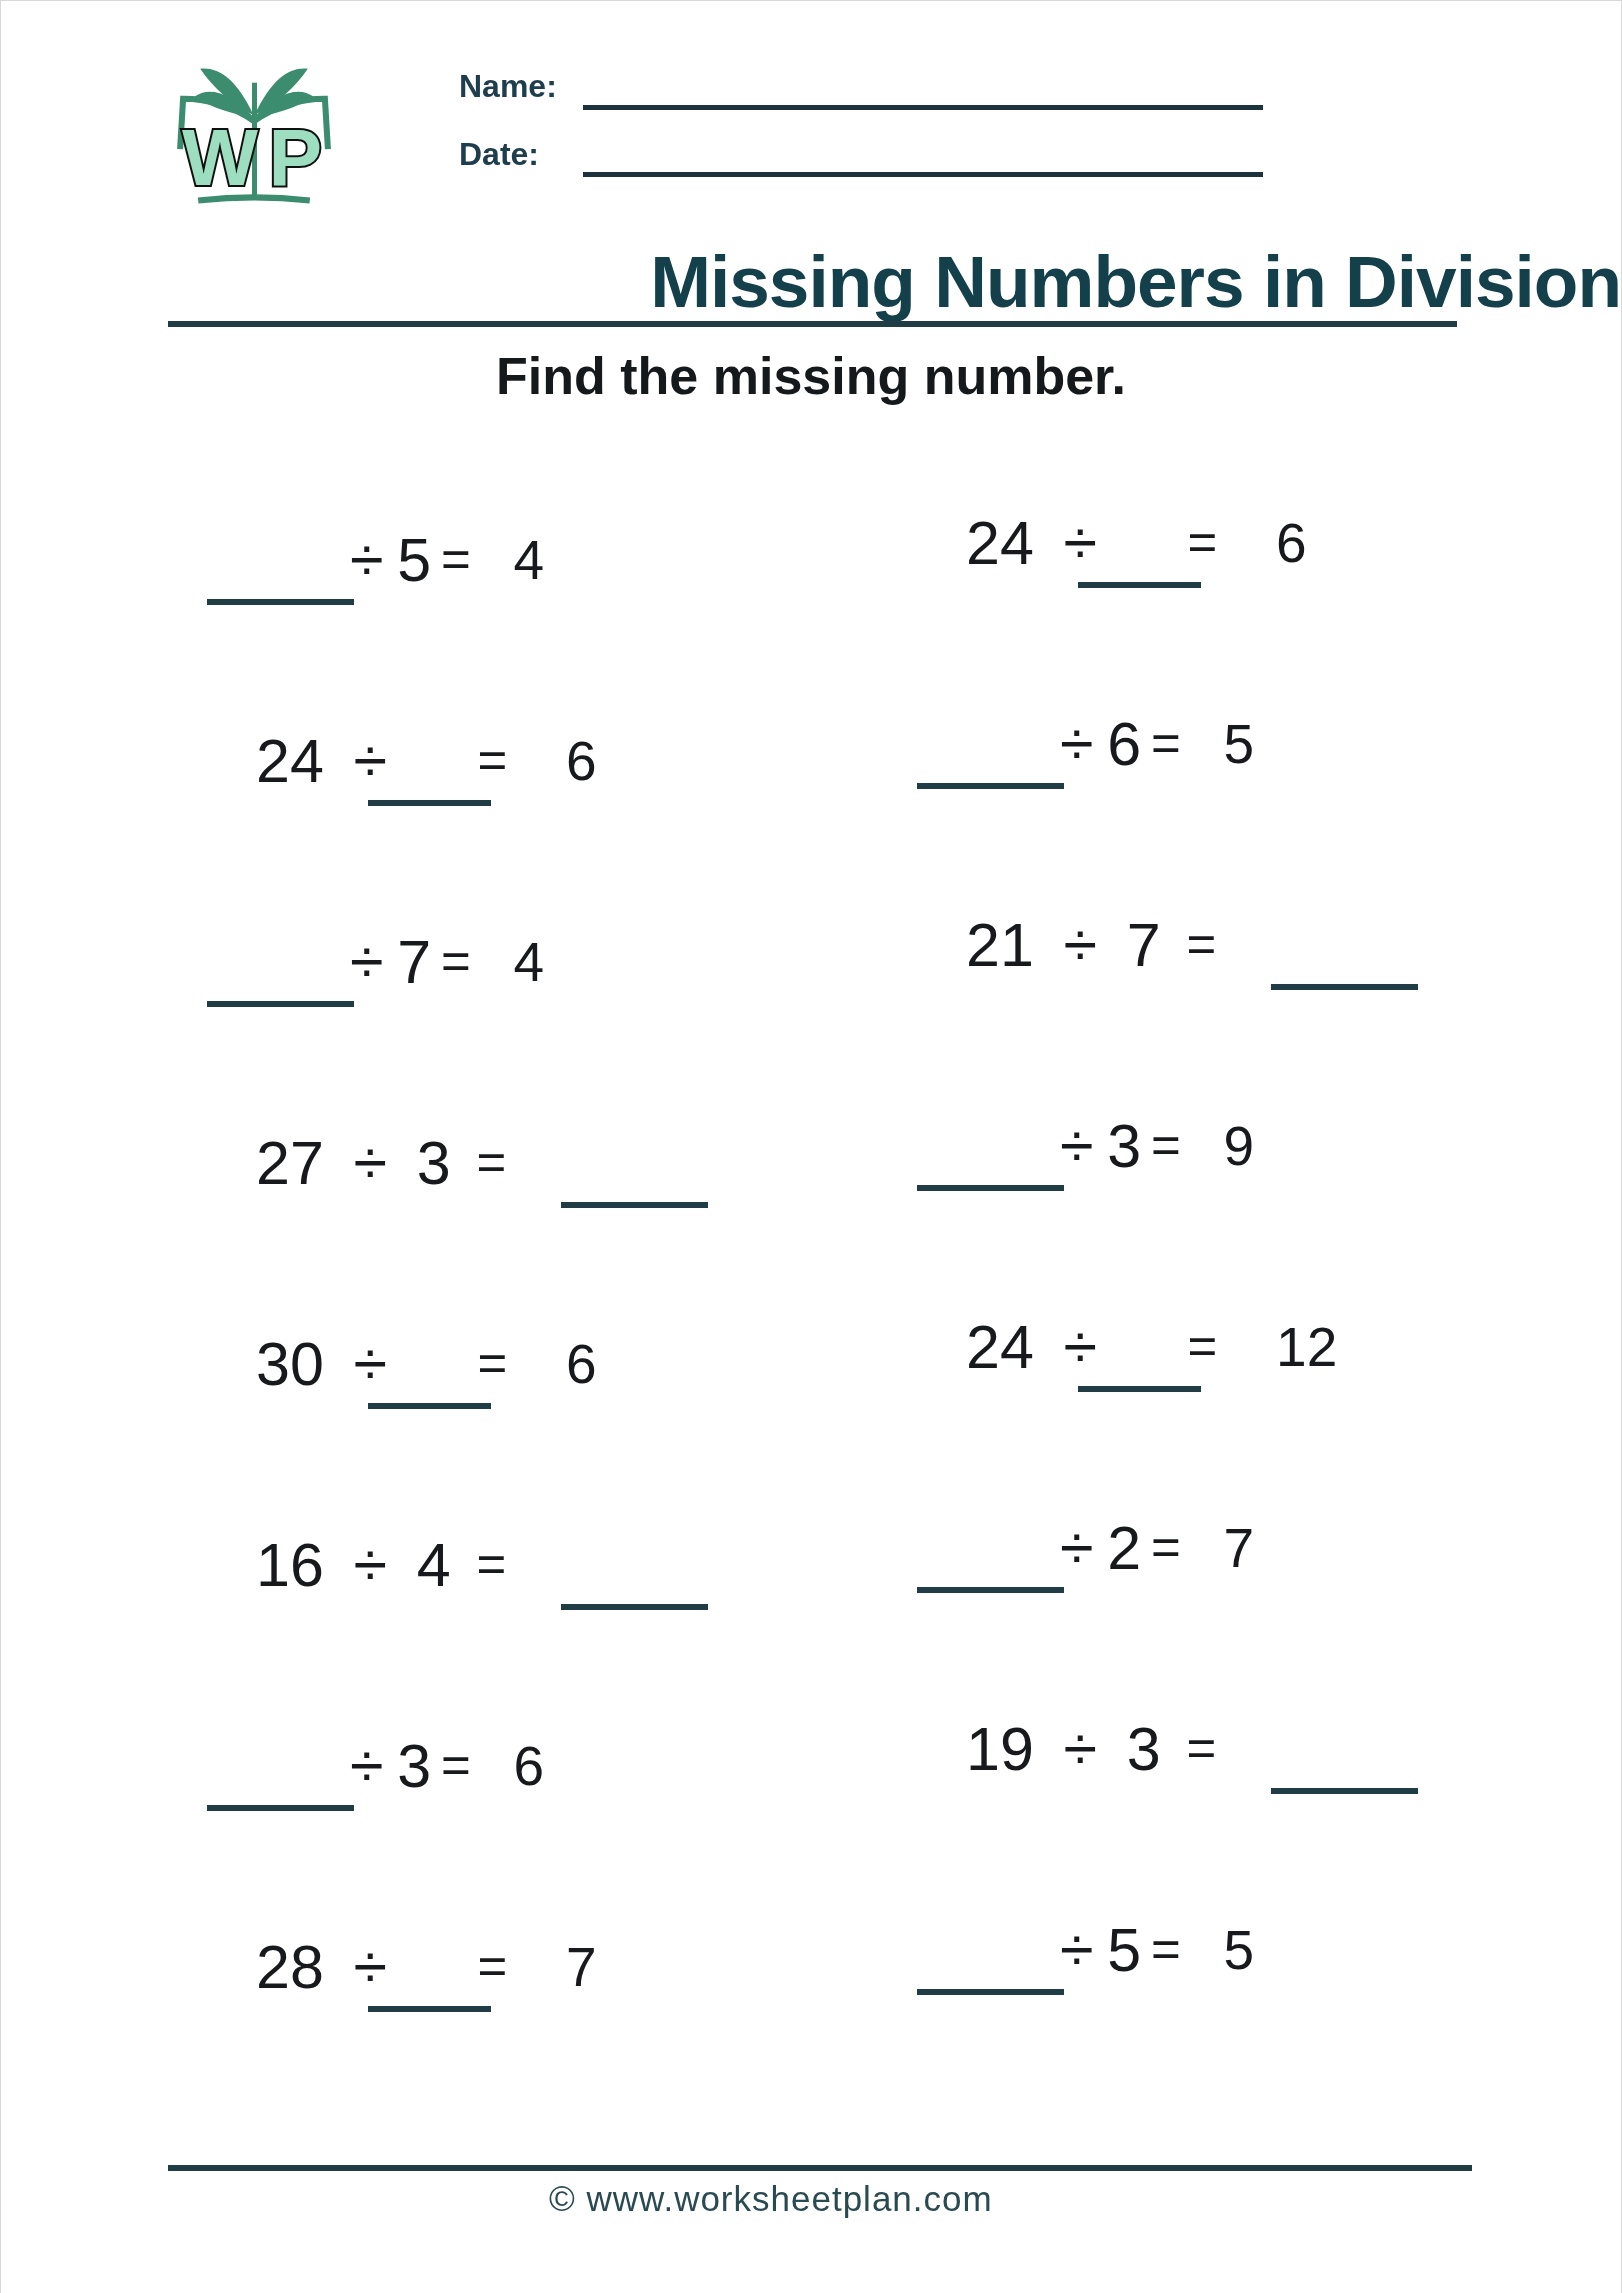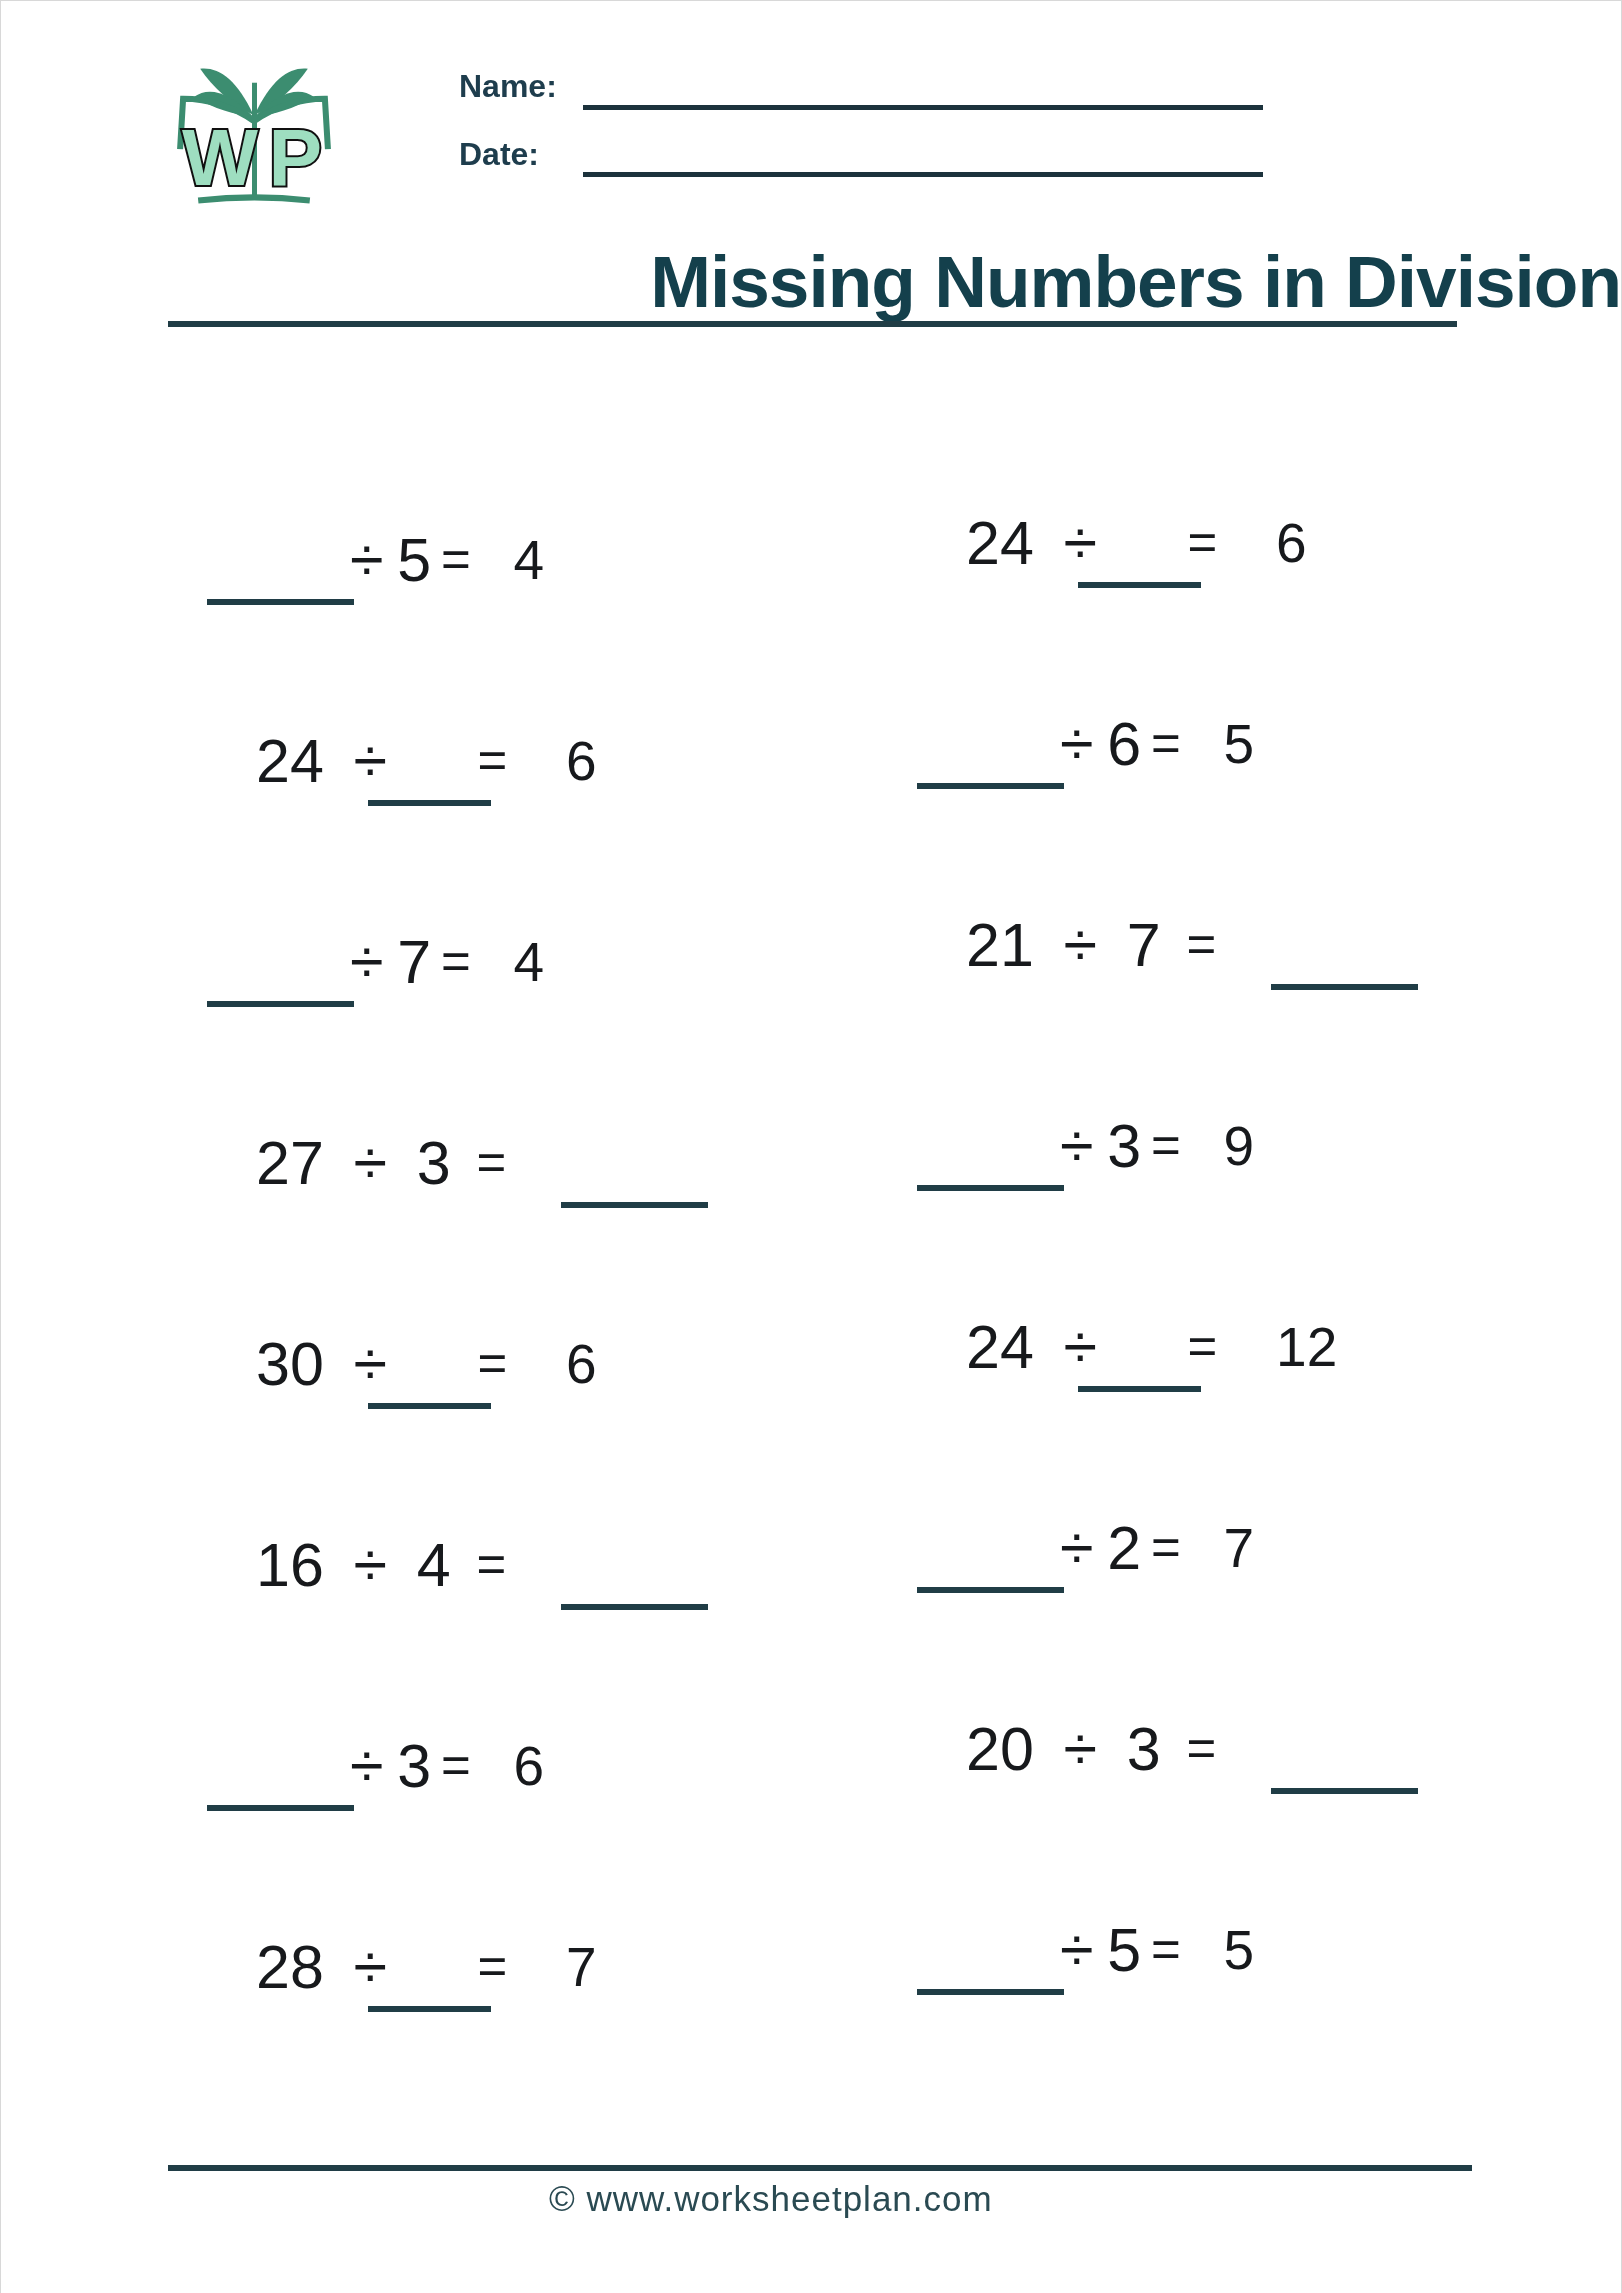--- a/index.html
+++ b/index.html
@@ -65,20 +65,21 @@
     <text x="102" y="132" font-family="Liberation Sans, sans-serif" font-size="80" font-weight="bold" fill="#9edec0" stroke="#101010" stroke-width="4" paint-order="stroke">P</text>
   </svg>
 
   <div class="label name-label">Name:</div>
   <div class="write-line name-line"></div>
   <div class="label date-label">Date:</div>
   <div class="write-line date-line"></div>
 
   <div class="title">Missing Numbers in Division</div>
   <div class="title-rule"></div>
+  <div class="subtitle">Find the missing number.</div>
 
   <div class="col col-left">
       <div class="problem">
         <span class="blank blank-dividend"></span>
         <span class="op-div">÷</span>
         <span class="num">5</span>
         <span class="op-eq">=</span>
         <span class="num answer">4</span>
       </div>
       <div class="problem indent">
@@ -168,21 +169,21 @@
         <span class="num answer">12</span>
       </div>
       <div class="problem">
         <span class="blank blank-dividend"></span>
         <span class="op-div">÷</span>
         <span class="num">2</span>
         <span class="op-eq">=</span>
         <span class="num answer">7</span>
       </div>
       <div class="problem indent">
-        <span class="num">20</span>
+        <span class="num">19</span>
         <span class="op-div">÷</span>
         <span class="num">3</span>
         <span class="op-eq">=</span>
         <span class="blank blank-quotient"></span>
       </div>
       <div class="problem">
         <span class="blank blank-dividend"></span>
         <span class="op-div">÷</span>
         <span class="num">5</span>
         <span class="op-eq">=</span>

